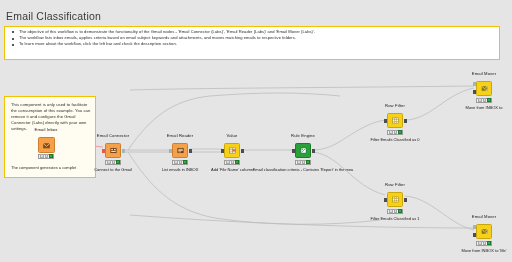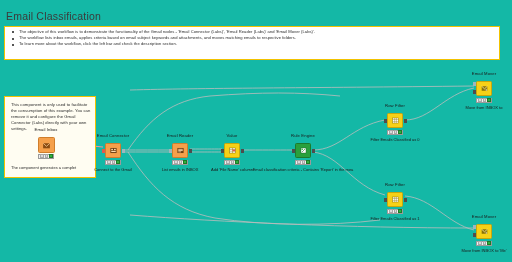--- a/index.html
+++ b/index.html
@@ -3,21 +3,21 @@
 <meta charset="utf-8">
 <style>
   html,body{margin:0;padding:0;}
   body{
     width:512px;height:262px;overflow:hidden;
     background:#ffffff;
     font-family:"Liberation Sans", sans-serif;
     position:relative;
     -webkit-font-smoothing:none;
   }
-  .canvas{position:absolute;inset:0;background:#14b8a6;padding-left:32px;}
+  .canvas{position:absolute;inset:0;background:#e5e5e5;padding-left:32px;}
 
   
   .header-note{
     position:absolute;left:4px;top:26px;width:496px;height:34px;
     border:1px solid #f2c200;background:#ffffff;box-sizing:border-box;
     padding:2px 6px;
   }
   .header-title{
     position:absolute;left:6px;top:10px;
     font-size:10.5px;color:#3b3b3b;letter-spacing:.2px;

